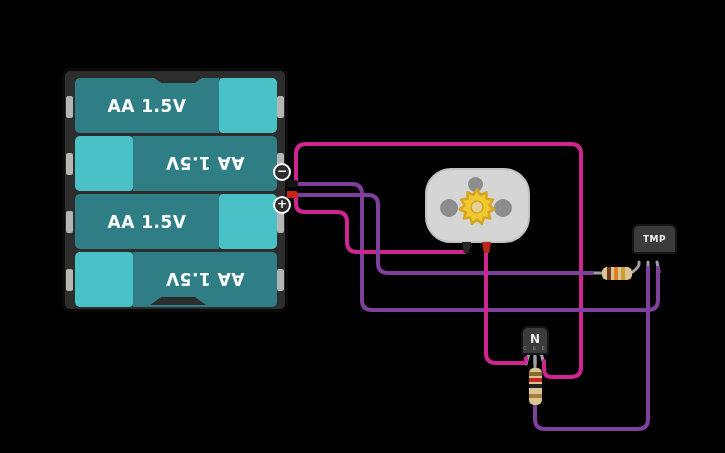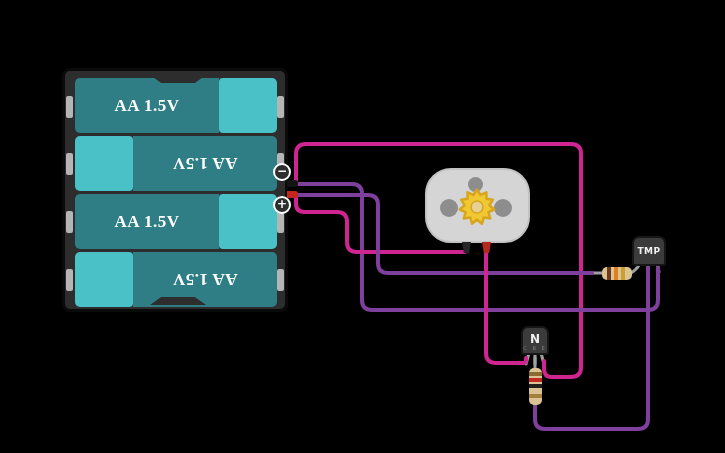--- a/index.html
+++ b/index.html
@@ -6,21 +6,21 @@
   body{
     width:725px;height:453px;position:relative;overflow:hidden;
     background:var(--background,#000);
     font-family:"DejaVu Sans","Liberation Sans",sans-serif;
   }
   .abs{position:absolute;}
   
   .pack{
     left:62px;top:68px;width:226px;height:244px;
     background:var(--pack-frame);border:3px solid var(--pack-border);
-    border-radius:8px;box-sizing:border-box;z-index:3;font-family:Liberation Serif, serif;
+    border-radius:8px;box-sizing:border-box;z-index:3;
   }
   .cell{
     position:absolute;left:10px;width:202px;height:55px;
     border-radius:5px;overflow:hidden;display:flex;
   }
   .cell .bodyseg{
     flex:1;background:var(--battery-body);
     display:flex;align-items:center;justify-content:center;
   }
   .cell .capseg{width:58px;background:var(--battery-cap);border-radius:4px 0 0 4px;}
@@ -63,21 +63,21 @@
     clip-path:polygon(0 0,100% 0,80% 100%,20% 100%);}
   .motor-term.neg{left:35px;background:#262626;}
   .motor-term.pos{left:55px;background:#b5281e;}
   
   .to92{
     position:absolute;background:var(--component-body);
     border:2px solid var(--component-border);box-sizing:border-box;
     border-radius:7px 7px 3px 3px;z-index:3;
     display:flex;align-items:center;justify-content:center;
   }
-  .tmp{left:632px;top:236px;width:34px;height:30px;}
+  .tmp{left:632px;top:224px;width:45px;height:30px;}
   .tmp .lbl{color:var(--component-text);font-size:9px;font-weight:bold;letter-spacing:.5px;}
   .transistor{left:521px;top:326px;width:28px;height:29px;flex-direction:column;}
   .transistor .lbl{color:var(--component-text);font-size:12px;font-weight:bold;line-height:12px;margin-top:3px;}
   .transistor .pins{color:#7d7d7d;font-size:5px;letter-spacing:2px;line-height:7px;}
   
   .resistor{position:absolute;background:var(--resistor-body);z-index:3;border-radius:5px;}
   .resistor .band{position:absolute;}
   .res-h{left:602px;top:267px;width:30px;height:13px;}
   .res-h .band{top:0;height:100%;width:4px;}
   .res-v{left:529px;top:368px;width:13px;height:37px;}

